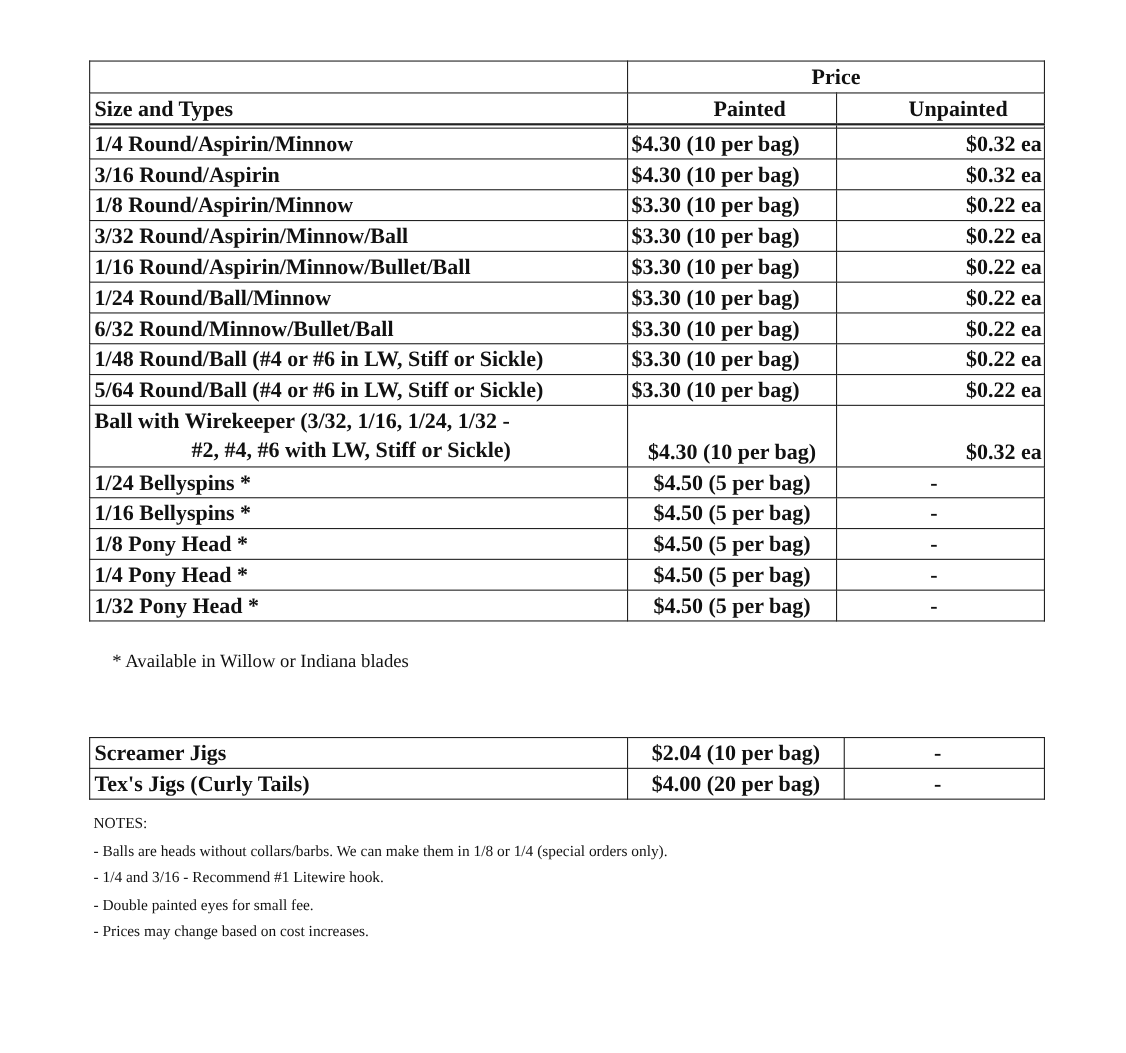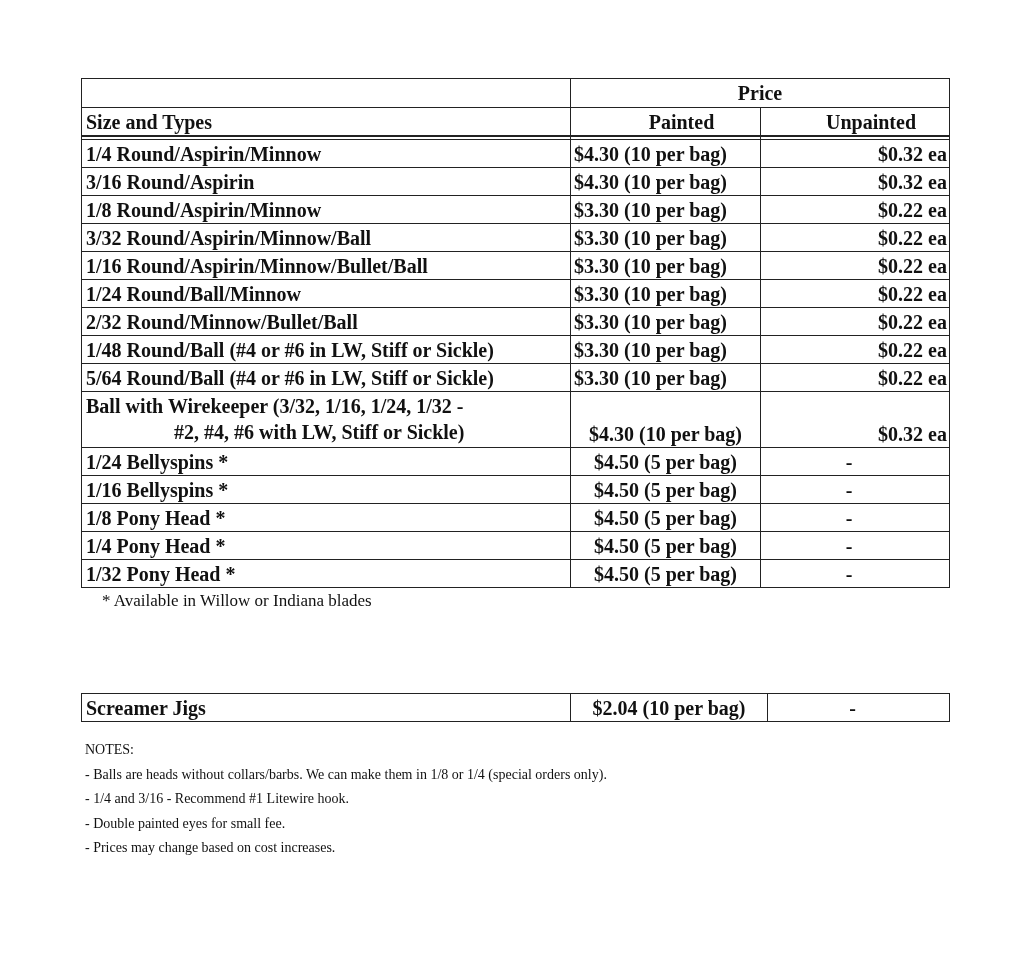--- a/index.html
+++ b/index.html
@@ -1,18 +1,18 @@
 <!DOCTYPE html>
 <html><head>
 <meta charset="utf-8">
 <style>
   html, body { margin: 0; padding: 0; background: #ffffff; }
   body { width: 1024px; height: 957px; position: relative; font-family: "Liberation Serif", "DejaVu Serif", serif; color: #111; overflow: hidden; }
   .page { position: absolute; left: 0; top: 0; width: 1024px; height: 957px; }
-  table { border-collapse: collapse; position: absolute; table-layout: fixed; margin-top: 23px; }
+  table { border-collapse: collapse; position: absolute; table-layout: fixed; }
   td { border: 1.5px solid #222; padding: 0 4px; font-size: 20px; white-space: nowrap; overflow: hidden; line-height: 26px; font-weight: bold; }
   #main-table { left: 81px; top: 55px; width: 868px; }
   #main-table col.c1 { width: 489px; }
   #main-table col.c2 { width: 190px; }
   #main-table col.c3 { width: 189px; }
   .hdr-price td { height: 28px; }
   .hdr td { height: 27px; font-weight: bold; }
   .hdr td.left { text-align: left; }
   .hdr td.center { text-align: center; padding-left: 36px; }
   .spacer td { height: 2px; padding: 0; line-height: 2px; font-size: 2px; border-top: 2px solid #222; }
@@ -84,21 +84,21 @@
       <td>1/16 Round/Aspirin/Minnow/Bullet/Ball</td>
       <td class="painted-left">$3.30 (10 per bag)</td>
       <td class="unp-right">$0.22 ea</td>
     </tr>
     <tr class="row">
       <td>1/24 Round/Ball/Minnow</td>
       <td class="painted-left">$3.30 (10 per bag)</td>
       <td class="unp-right">$0.22 ea</td>
     </tr>
     <tr class="row">
-      <td>2/32 Round/Minnow/Bullet/Ball</td>
+      <td>6/32 Round/Minnow/Bullet/Ball</td>
       <td class="painted-left">$3.30 (10 per bag)</td>
       <td class="unp-right">$0.22 ea</td>
     </tr>
     <tr class="row">
       <td>1/48 Round/Ball (#4 or #6 in LW, Stiff or Sickle)</td>
       <td class="painted-left">$3.30 (10 per bag)</td>
       <td class="unp-right">$0.22 ea</td>
     </tr>
     <tr class="row">
       <td>5/64 Round/Ball (#4 or #6 in LW, Stiff or Sickle)</td>
@@ -150,20 +150,25 @@
         <col class="c1">
         <col class="c2">
         <col class="c3">
       </colgroup>
     <tbody>
         <tr class="row">
       <td>Screamer Jigs</td>
       <td class="painted-center">$2.04 (10 per bag)</td>
       <td class="unp-dash">-</td>
     </tr>
+    <tr class="row">
+      <td>Tex's Jigs (Curly Tails)</td>
+      <td class="painted-center">$4.00 (20 per bag)</td>
+      <td class="unp-dash">-</td>
+    </tr>
   </tbody>
     </table>
 
   <div class="notes">
     <div>NOTES:</div>
     <div>- Balls are heads without collars/barbs. We can make them in 1/8 or 1/4 (special orders only).</div>
     <div>- 1/4 and 3/16 - Recommend #1 Litewire hook.</div>
     <div>- Double painted eyes for small fee.</div>
     <div>- Prices may change based on cost increases.</div>
   </div>

